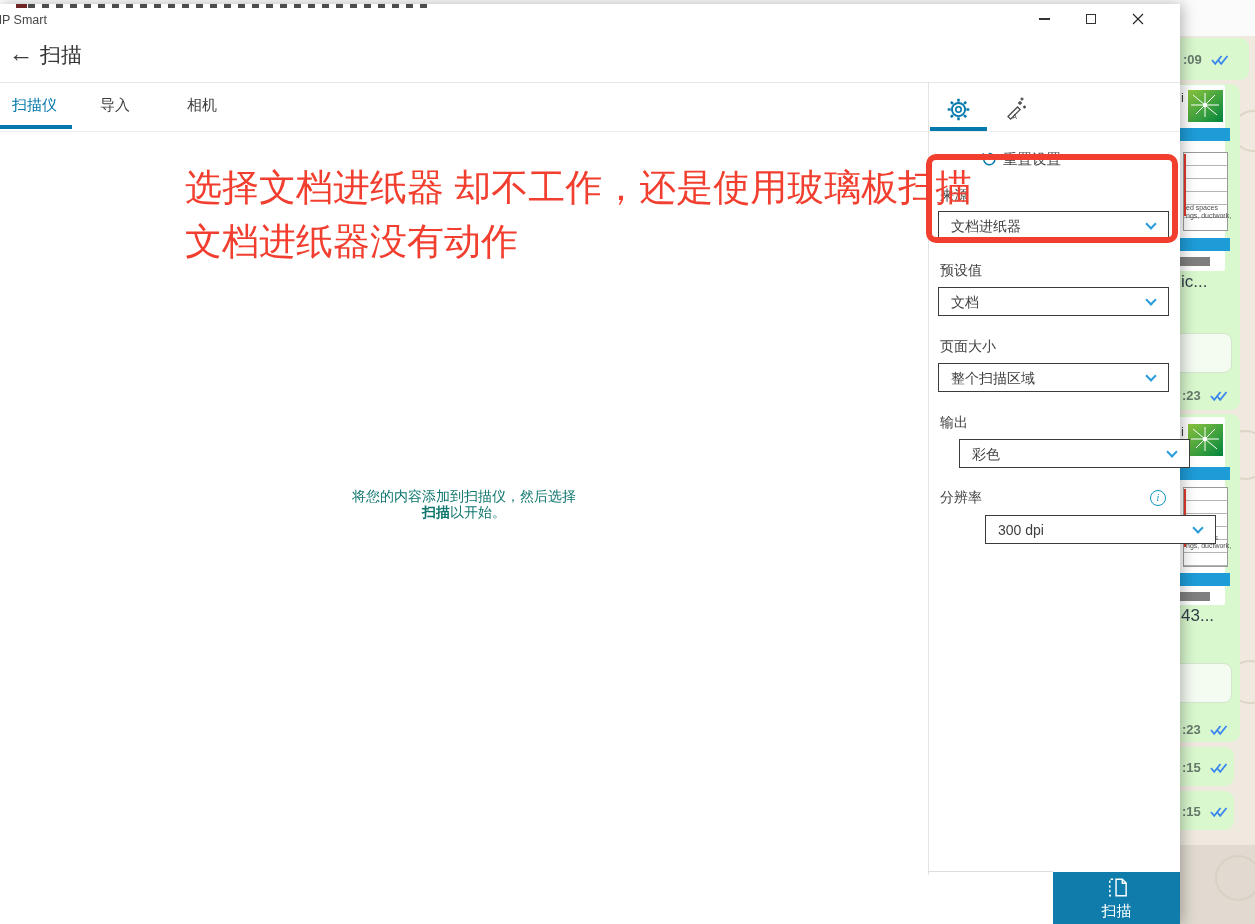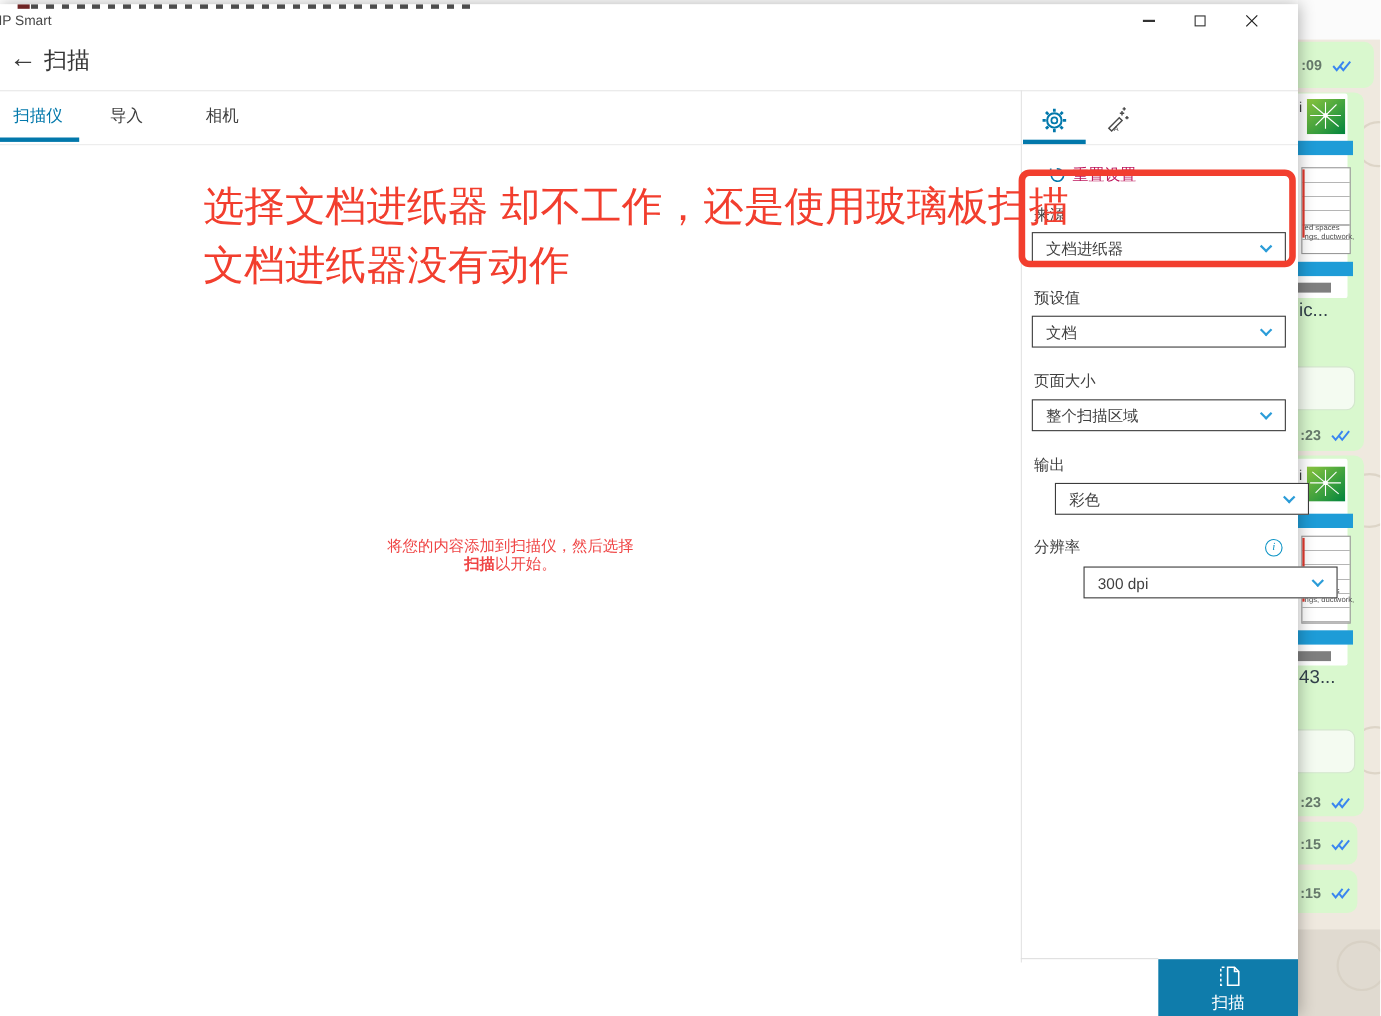--- a/index.html
+++ b/index.html
@@ -49,27 +49,27 @@
   #page-title { position:absolute; left:40px; top:9px; font-size:21px; color:#353535; }
   .hline { position:absolute; background:#e7e7e7; height:1px; }
 
   .tab { position:absolute; top:92px; font-size:15px; color:#3f3f3f; }
   .tab.active { color:#0278ab; }
   #tab-underline { position:absolute; left:0; top:121px; width:72px; height:4px; background:#0278ab; }
 
   #vdivider { position:absolute; left:928px; top:78px; width:1px; height:793px; background:#e3e3e3; }
 
   #empty-state { position:absolute; left:0; top:484px; width:928px; text-align:center;
-                 font-size:14px; line-height:16px; color:#ef4444; }
+                 font-size:14px; line-height:16px; color:#0f766e; }
 
   
   .panel-icon { position:absolute; width:40px; height:34px; display:flex; align-items:center; justify-content:center; }
   #panel-underline { position:absolute; left:930px; top:123px; width:57px; height:4px; background:#0278ab; }
-  #reset-link { position:absolute; left:952px; top:146px; display:flex; align-items:center; gap:6px;
-                color:#be185d; font-size:14.5px; }
+  #reset-link { position:absolute; left:980px; top:146px; display:flex; align-items:center; gap:6px;
+                color:#404040; font-size:14.5px; }
   .field-label { position:absolute; left:940px; font-size:14px; color:#3f3f3f; }
   .dropdown { position:absolute; left:938px; width:231px; height:29px; border:1px solid #3b3b3b; background:#fff; }
   .dropdown .dd-value { position:absolute; left:12px; top:6px; font-size:14px; color:#3f3f3f; }
   .chev { position:absolute; right:13px; top:8px; width:8px; height:8px;
           border-right:2px solid #2b9cd8; border-bottom:2px solid #2b9cd8; transform:rotate(45deg); }
   .info-icon { position:absolute; left:1150px; top:486px; width:16px; height:16px; border:1.4px solid #0b93c5;
                border-radius:50%; color:#0b93c5; font-size:10px; text-align:center; line-height:13px;
                font-family:"Liberation Serif", serif; font-style:italic; }
   #scan-btn { position:absolute; left:1053px; top:868px; width:127px; height:52px; background:#0f7cab;
               display:flex; flex-direction:column; align-items:center; justify-content:center; gap:2px; }

